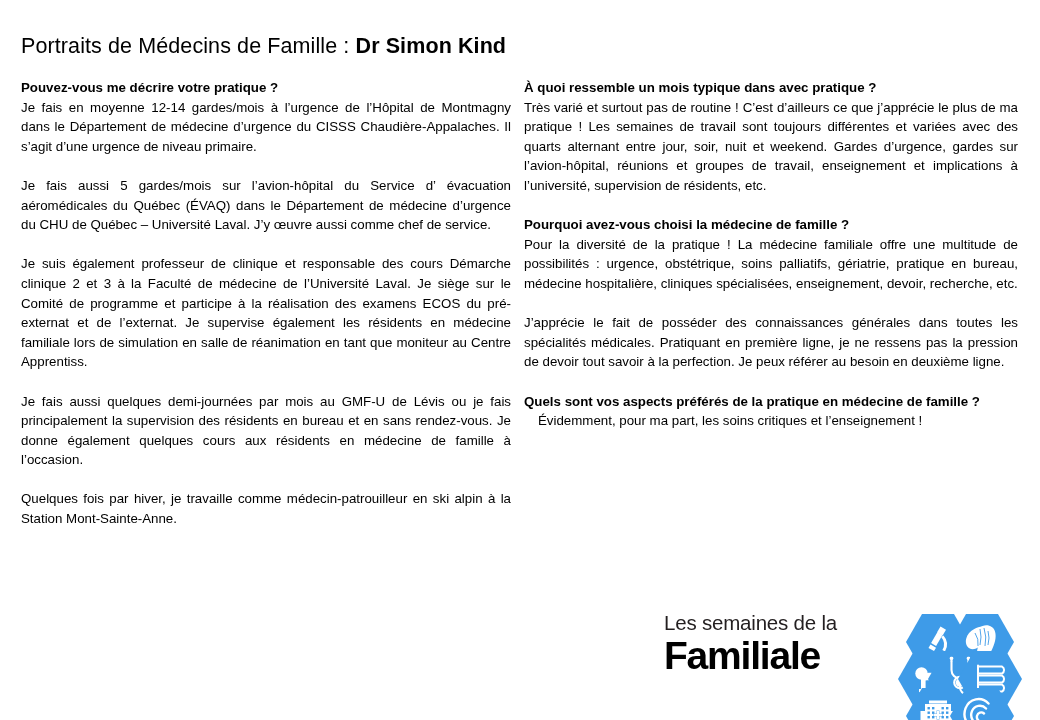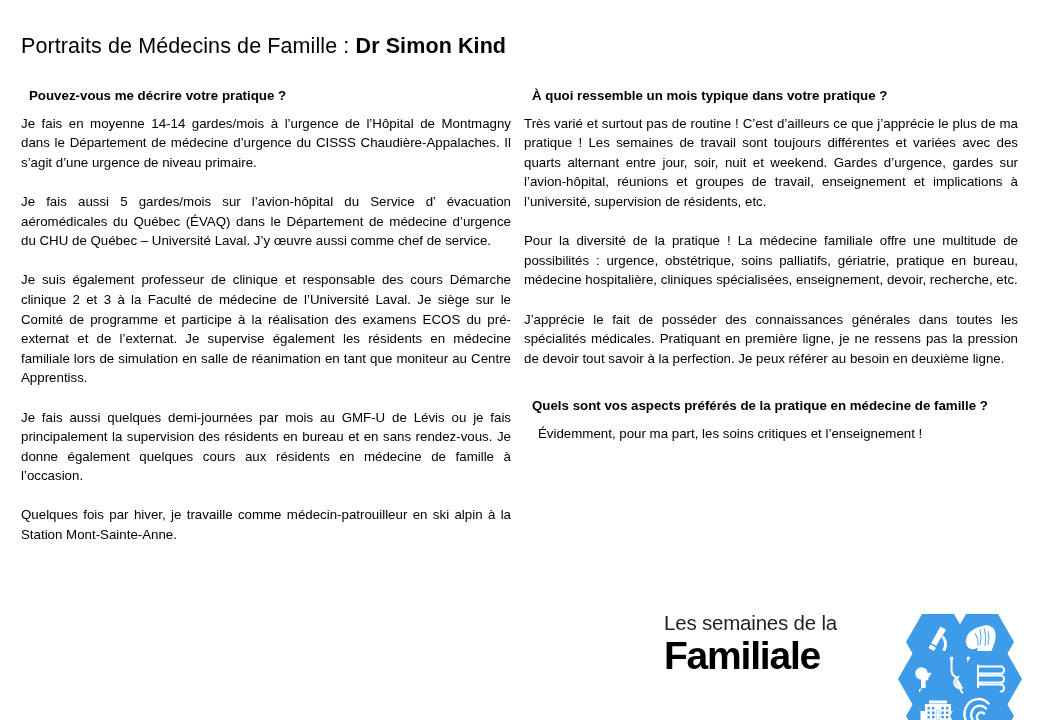--- a/index.html
+++ b/index.html
@@ -39,21 +39,21 @@
     text-align: justify;
     text-justify: inter-word;
     hyphens: none;
   }
   #col-left  { left: 21px;  width: 490px; }
   #col-right { left: 524px; width: 494px; }
 
   .q-heading {
     font-weight: bold;
     text-align: left;
-    margin: 8px;
+    margin: 0;
     line-height: 19.6px;
   }
   .para {
     margin: 0;
     text-align: justify;
   }
   .spacer { height: 19.6px; }
   .para-noj { text-align: left; margin-left: 14px; }
 
   
@@ -94,35 +94,36 @@
 </style>
 </head>
 <body>
 
 <div id="page-title">
   <span>Portraits de Médecins de Famille : </span><span class="t-bold">Dr Simon Kind</span>
 </div>
 
 <div id="col-left" class="column">
   <div class="q-heading">Pouvez-vous me décrire votre pratique ?</div>
-  <div class="para">Je fais en moyenne 14-14 gardes/mois à l’urgence de l’Hôpital de Montmagny dans le Département de médecine d’urgence du CISSS Chaudière-Appalaches. Il s’agit d’une urgence de niveau primaire.</div>
+  <div class="para">Je fais en moyenne 12-14 gardes/mois à l’urgence de l’Hôpital de Montmagny dans le Département de médecine d’urgence du CISSS Chaudière-Appalaches. Il s’agit d’une urgence de niveau primaire.</div>
   <div class="spacer"></div>
   <div class="para">Je fais aussi 5 gardes/mois sur l’avion-hôpital du Service d’ évacuation aéromédicales du Québec (ÉVAQ) dans le Département de médecine d’urgence du CHU de Québec – Université Laval. J’y œuvre aussi comme chef de service.</div>
   <div class="spacer"></div>
   <div class="para">Je suis également professeur de clinique et responsable des cours Démarche clinique 2 et 3 à la Faculté de médecine de l’Université Laval. Je siège sur le Comité de programme et participe à la réalisation des examens ECOS du pré-externat et de l’externat. Je supervise également les résidents en médecine familiale lors de simulation en salle de réanimation en tant que moniteur au Centre Apprentiss.</div>
   <div class="spacer"></div>
   <div class="para">Je fais aussi quelques demi-journées par mois au GMF-U de Lévis ou je fais principalement la supervision des résidents en bureau et en sans rendez-vous. Je donne également quelques cours aux résidents en médecine de famille à l’occasion.</div>
   <div class="spacer"></div>
   <div class="para">Quelques fois par hiver, je travaille comme médecin-patrouilleur en ski alpin à la Station Mont-Sainte-Anne.</div>
 </div>
 
 <div id="col-right" class="column">
-  <div class="q-heading">À quoi ressemble un mois typique dans votre pratique ?</div>
+  <div class="q-heading">À quoi ressemble un mois typique dans avec pratique ?</div>
   <div class="para">Très varié et surtout pas de routine ! C’est d’ailleurs ce que j’apprécie le plus de ma pratique ! Les semaines de travail sont toujours différentes et variées avec des quarts alternant entre jour, soir, nuit et weekend. Gardes d’urgence, gardes sur l’avion-hôpital, réunions et groupes de travail, enseignement et implications à l’université, supervision de résidents, etc.</div>
   <div class="spacer"></div>
+  <div class="q-heading">Pourquoi avez-vous choisi la médecine de famille ?</div>
   <div class="para">Pour la diversité de la pratique ! La médecine familiale offre une multitude de possibilités : urgence, obstétrique, soins palliatifs, gériatrie, pratique en bureau, médecine hospitalière, cliniques spécialisées, enseignement, devoir, recherche, etc.</div>
   <div class="spacer"></div>
   <div class="para">J’apprécie le fait de posséder des connaissances générales dans toutes les spécialités médicales. Pratiquant en première ligne, je ne ressens pas la pression de devoir tout savoir à la perfection. Je peux référer au besoin en deuxième ligne.</div>
   <div class="spacer"></div>
   <div class="q-heading">Quels sont vos aspects préférés de la pratique en médecine de famille ?</div>
   <div class="para para-noj">Évidemment, pour ma part, les soins critiques et l’enseignement !</div>
 </div>
 
 <div id="logo">
 

